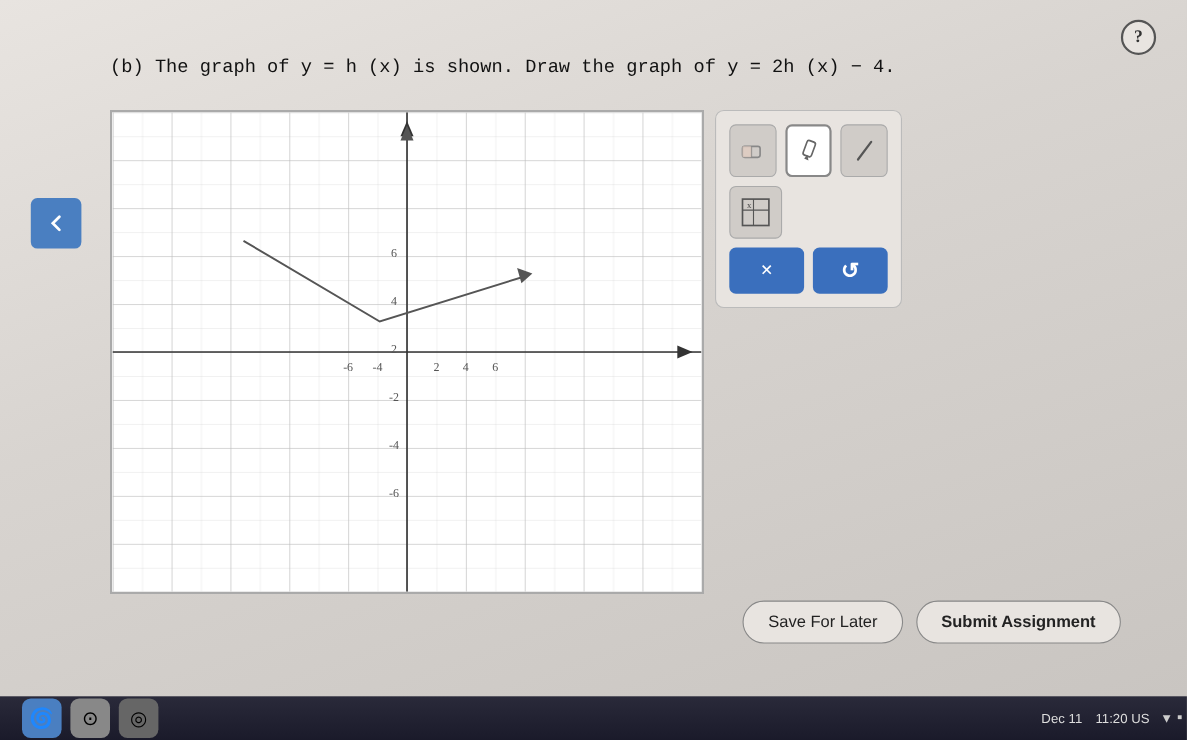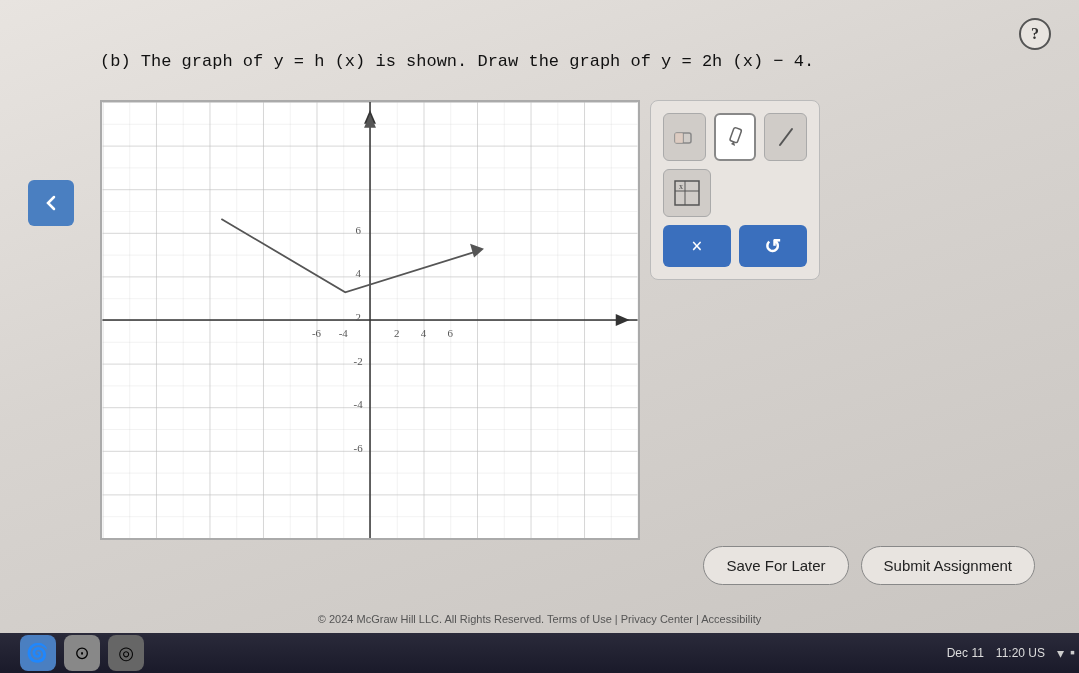--- a/index.html
+++ b/index.html
@@ -131,21 +131,21 @@
       cursor: pointer;
       color: #fff;
       font-size: 20px;
       font-weight: bold;
     }
 
     
     .bottom-buttons {
       position: absolute;
       bottom: 88px;
-      right: 44px;
+      right: 60px;
       display: flex;
       gap: 12px;
       align-items: center;
     }
 
     .save-btn {
       padding: 10px 22px;
       background: #e8e4e0;
       border: 1px solid #888;
       border-radius: 20px;
@@ -157,21 +157,21 @@
 
     .submit-btn {
       padding: 10px 22px;
       background: #e8e4e0;
       border: 1px solid #888;
       border-radius: 20px;
       font-size: 15px;
       color: #222;
       cursor: pointer;
       font-family: Arial, sans-serif;
-      font-weight: 400;
+      font-weight: 700;
     }
 
     
     .footer {
       position: absolute;
       bottom: 48px;
       left: 0;
       right: 0;
       text-align: center;
       font-size: 11px;
@@ -338,23 +338,20 @@
 
   <div class="bottom-buttons">
     <button class="save-btn">
       <span>Save For Later</span>
     </button>
     <button class="submit-btn">
       <span>Submit Assignment</span>
     </button>
   </div>
 
-  <div class="footer">
-    <span>© 2024 McGraw Hill LLC. All Rights Reserved.  Terms of Use  |  Privacy Center  |  Accessibility</span>
-  </div>
 
   <div class="taskbar">
     <div class="taskbar-time">
       <span>Dec 11</span>
     </div>
     <div class="taskbar-time">
       <span>11:20 US</span>
     </div>
     <div class="taskbar-icons">
       <span style="color:#ccc; font-size:14px;">▾</span>

